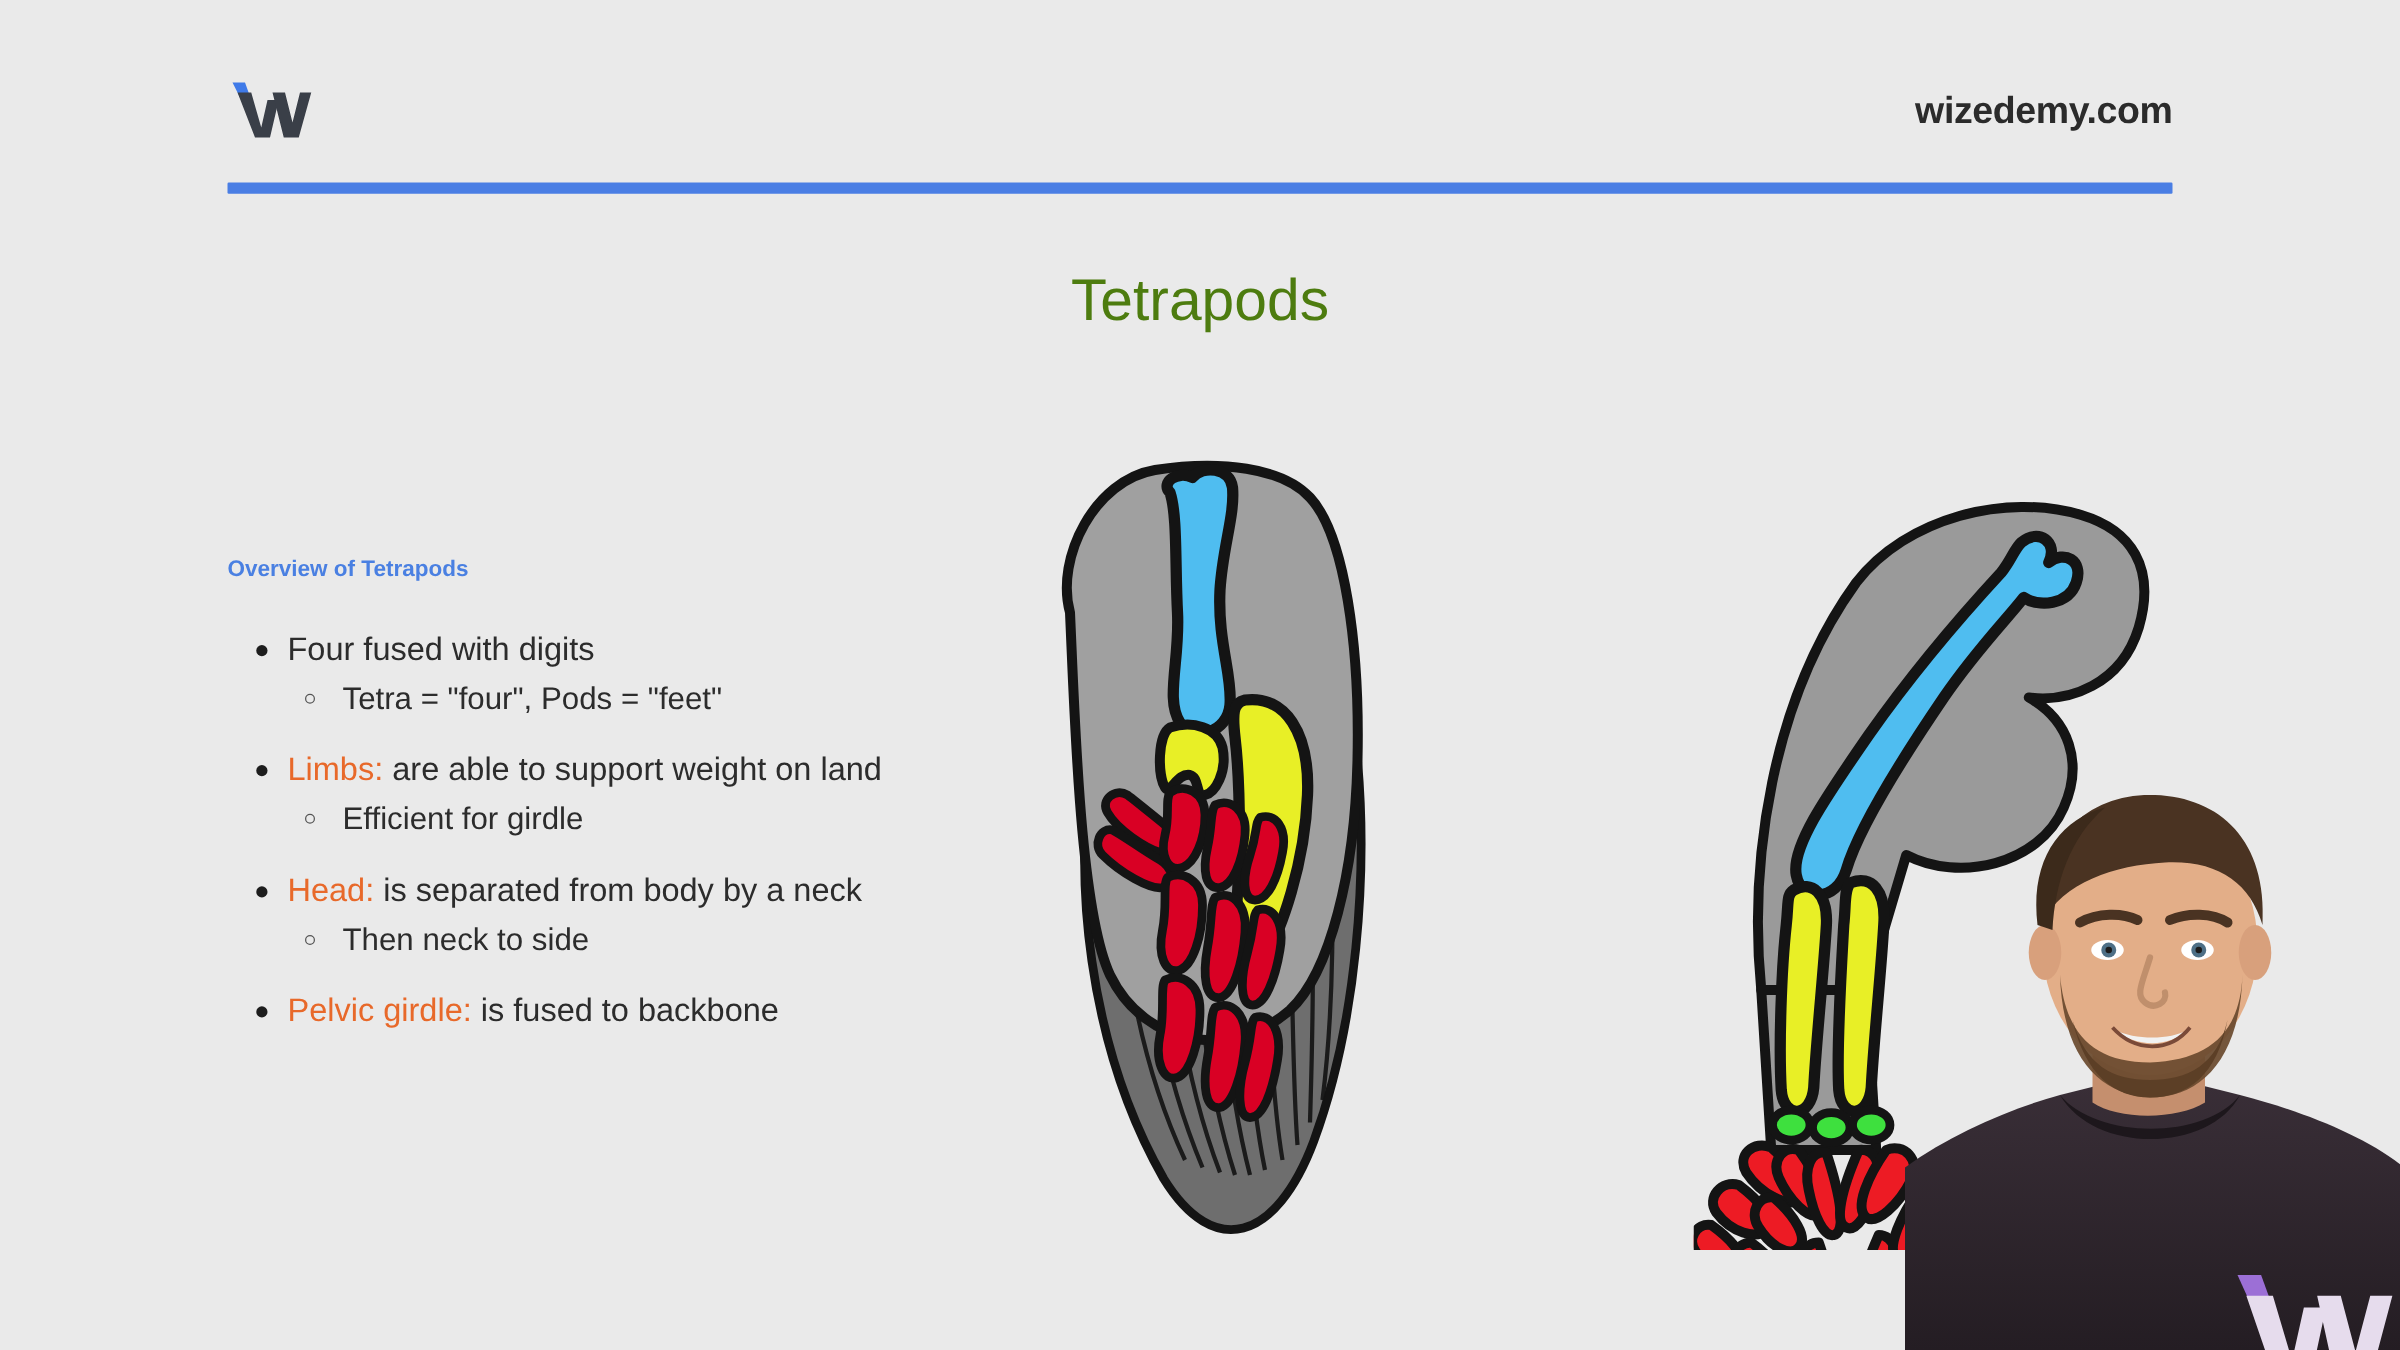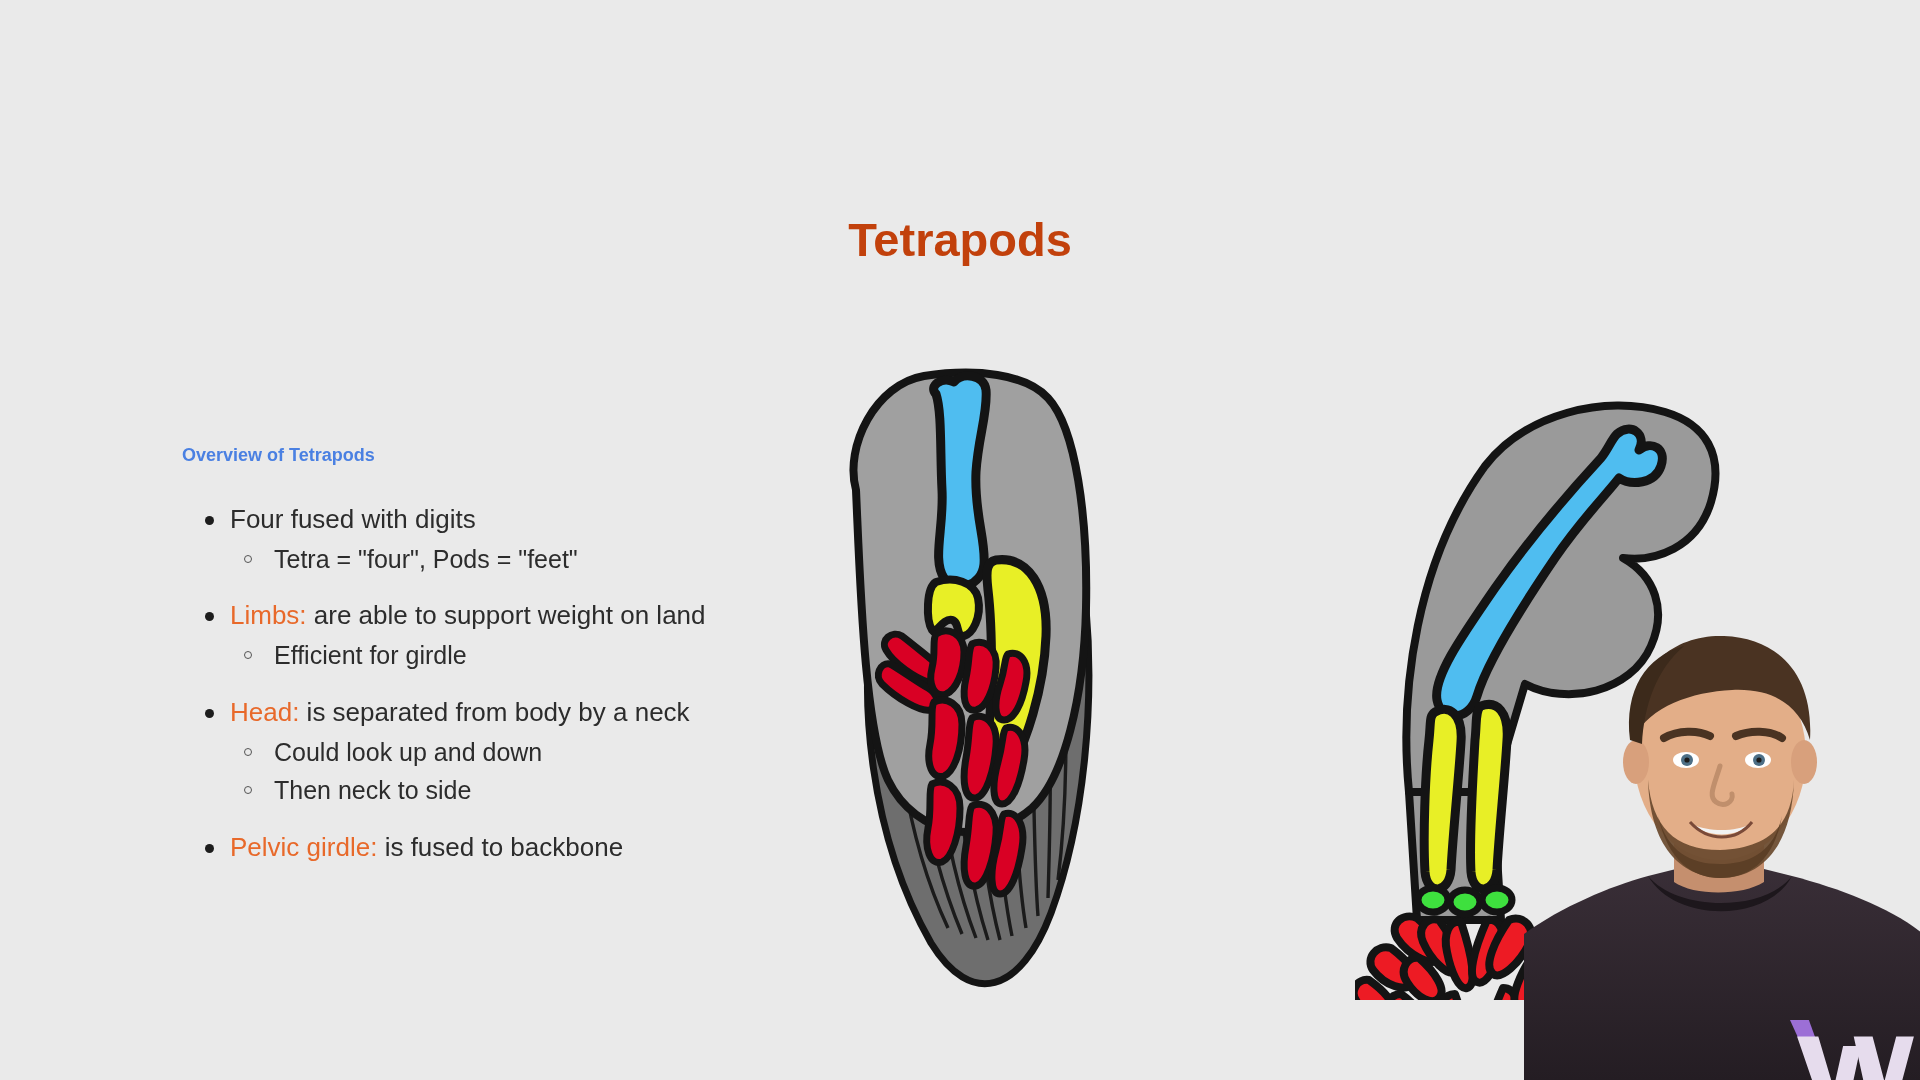--- a/index.html
+++ b/index.html
@@ -54,22 +54,22 @@
   }
 
   
   #slide-title {
     position: absolute;
     left: 0;
     top: 212px;
     width: 1920px;
     text-align: center;
     font-size: 47px;
-    font-weight: bold;
-    color: #c2410c;
+    font-weight: normal;
+    color: #4d7c0f;
     letter-spacing: 0px;
   }
 
   
   #text-column {
     position: absolute;
     left: 182px;
     top: 445px;
     width: 620px;
     color: #2c2c2c;
@@ -133,20 +133,34 @@
     height: 460px;
     overflow: hidden;
   }
   #presenter svg { display: block; }
 </style>
 </head>
 <body>
 
 <div id="slide">
 
+  <div id="header">
+
+    <div id="logo-mark">
+      <svg width="70" height="56" viewBox="0 0 70 56">
+        <path d="M4 8 L14 8 L19 22 L11 22 Z" fill="#3f7ae8"></path>
+        <path d="M8 16 L19 16 L27 44 L32 22 L41 22 L34 52 L22 52 Z" fill="#3a3f48"></path>
+        <path d="M36 16 L46 16 L52 40 L58 16 L67 16 L57 52 L45 52 Z" fill="#3a3f48"></path>
+      </svg>
+    </div>
+
+    <div id="brand-url">wizedemy.com</div>
+
+    <div id="header-rule"></div>
+  </div>
 
   <div id="slide-title">Tetrapods</div>
 
   <div id="text-column">
 
     <div id="section-heading">Overview of Tetrapods</div>
 
     <div class="bullet-group">
       <div class="bullet-l1">
         <span>Four fused with digits</span>
@@ -161,23 +175,20 @@
         <span class="term">Limbs:</span><span> are able to support weight on land</span>
       </div>
       <div class="bullet-l2">
         <span>Efficient for girdle</span>
       </div>
     </div>
 
     <div class="bullet-group">
       <div class="bullet-l1">
         <span class="term">Head:</span><span> is separated from body by a neck</span>
-      </div>
-      <div class="bullet-l2">
-        <span>Could look up and down</span>
       </div>
       <div class="bullet-l2">
         <span>Then neck to side</span>
       </div>
     </div>
 
     <div class="bullet-group">
       <div class="bullet-l1">
         <span class="term">Pelvic girdle:</span><span> is fused to backbone</span>
       </div>

